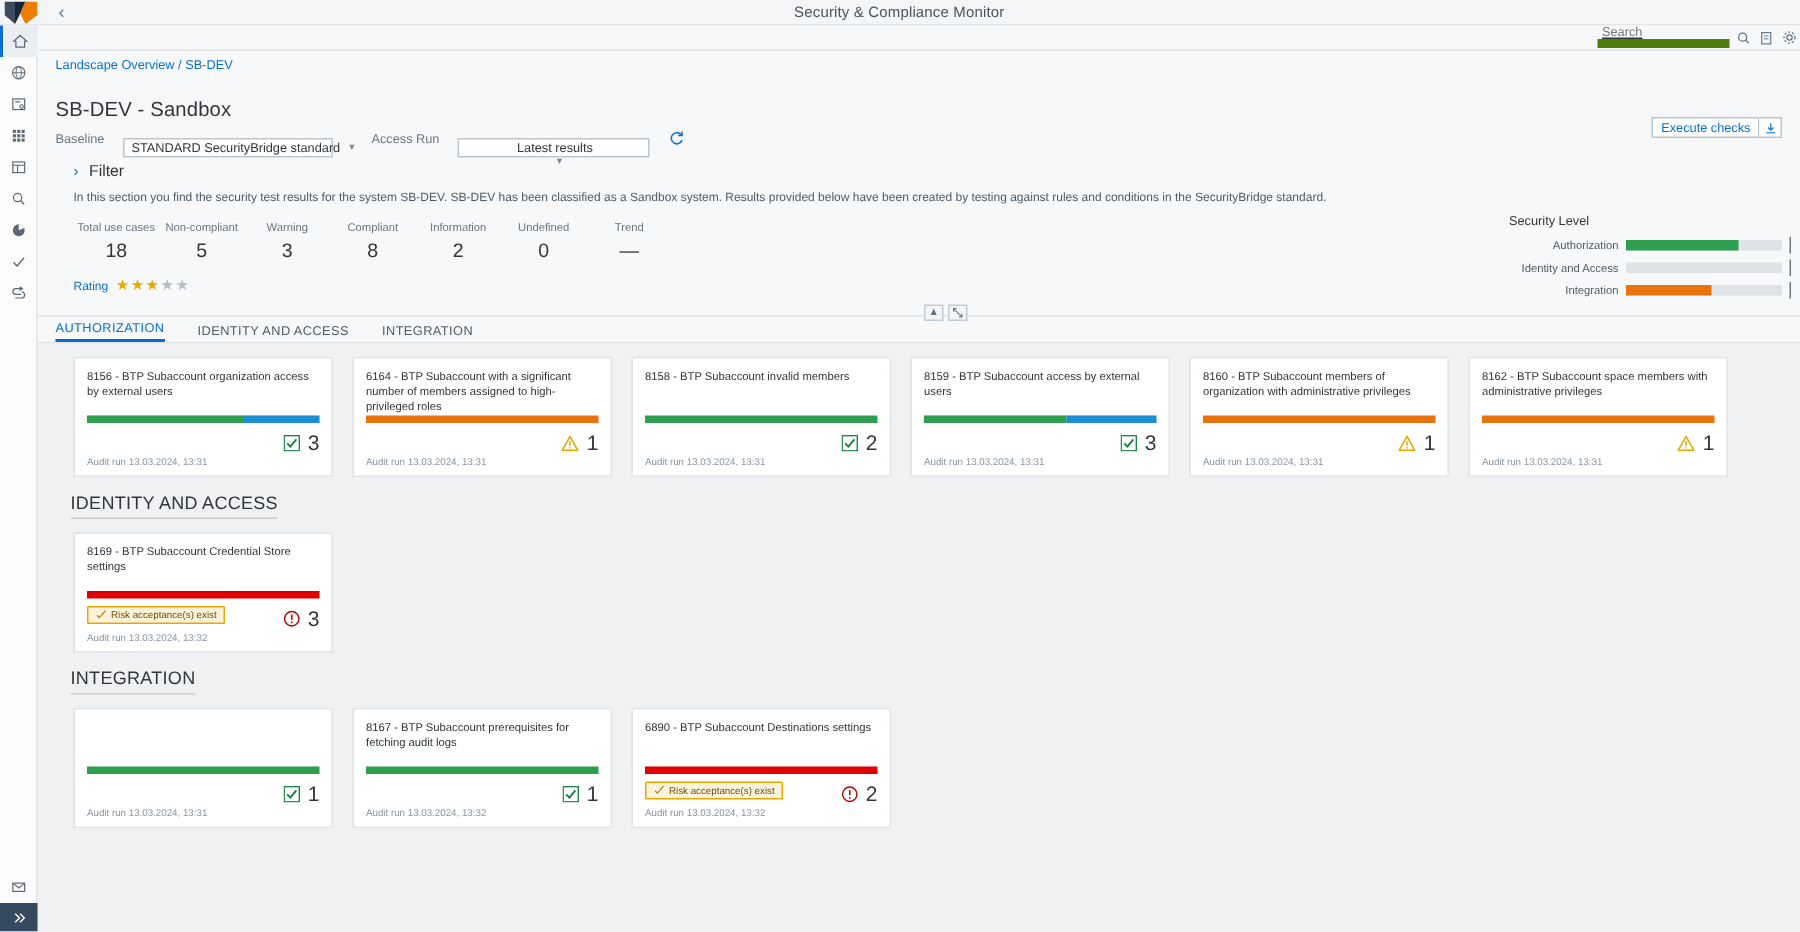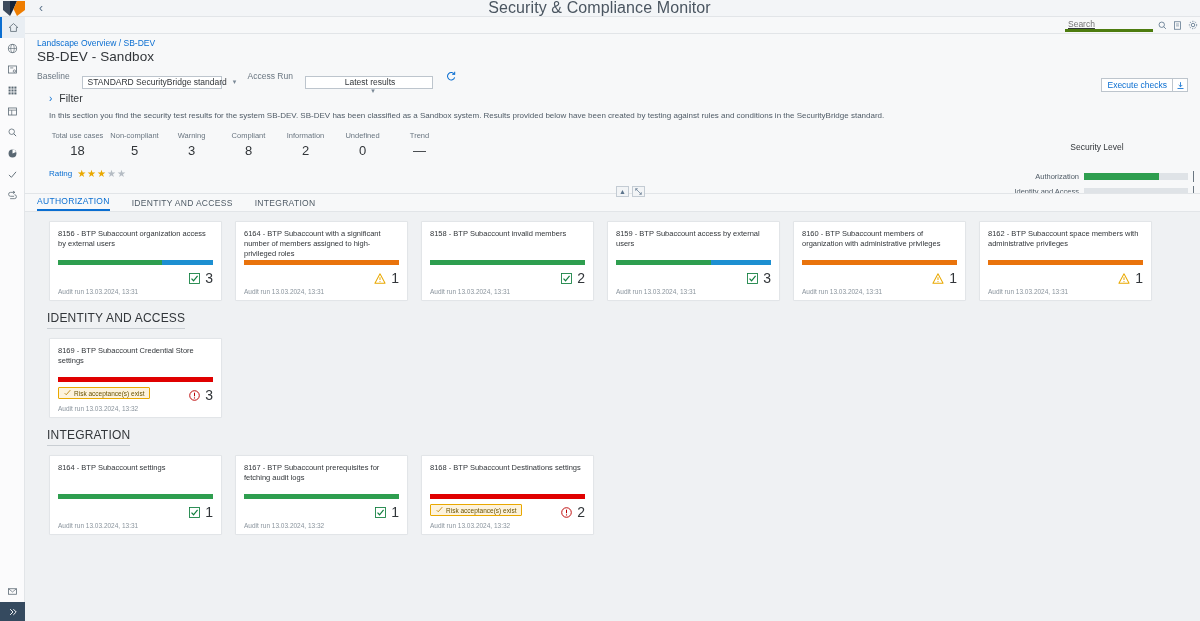--- a/index.html
+++ b/index.html
@@ -21,33 +21,33 @@
   }
   .topbar .logo {
     width:27px; height:17px; position:relative; overflow:hidden; flex:0 0 27px;
   }
   .logo-mark { position:absolute; left:3px; top:1px; width:22px; height:15px; }
   .topbar .back-chevron {
     width:28px; text-align:center; color:#5b738b; font-size:12px; line-height:17px;
     cursor:pointer;
   }
   .topbar .apptitle {
-    flex:1; text-align:center; font-size:16px; color:#4a5560; letter-spacing:.1px;
+    flex:1; text-align:center; font-size:10px; color:#4a5560; letter-spacing:.1px;
   }
   .topbar .rightpad { width:56px; }
 
   
   .searchstrip {
     position:absolute; left:0; top:17px; width:1200px; height:17px;
     background:#f7f8f9; border-bottom:1px solid #e2e5e8;
     display:flex; align-items:center; justify-content:flex-end;
   }
   .search-box {
-    width:88px; height:13px; border-bottom:3px solid #4d7c0f; background:transparent;
-    display:flex; align-items:flex-start; margin-right:2px;text-decoration:underline;
+    width:88px; height:13px; border-bottom:6px solid #4d7c0f; background:transparent;
+    display:flex; align-items:flex-end; margin-right:2px;text-decoration:underline;
   }
   .search-box input {
     border:0; background:transparent; outline:none; width:70px;
     font-family:"Liberation Sans", sans-serif; font-size:8.5px; color:#6a7681;
     padding-left:3px;
   }
   .ic-btn { width:15px; height:15px; display:flex; align-items:center; justify-content:center; cursor:pointer; }
   .ic-btn svg { display:block; }
 
   
@@ -66,21 +66,21 @@
     display:flex; align-items:center; justify-content:center; cursor:pointer;
     font-size:11px;
   }
 
   
   .content { position:absolute; left:25px; top:34px; width:1175px; height:587px; overflow:hidden; }
 
   .header-panel {
     background:#f7f8f9; padding:4px 12px 6px 12px; position:relative;
   }
-  .breadcrumb { font-size:8.5px; color:#0a6ed1; margin-bottom:1px; cursor:pointer; }
+  .breadcrumb { font-size:8.5px; color:#0a6ed1; margin-bottom:17px; cursor:pointer; }
   .page-title { font-size:13.5px; font-weight:400; color:#32363a; margin-bottom:5px; letter-spacing:.1px; }
 
   .ctrl-row { display:flex; align-items:center; gap:12px; height:14px; }
   .ctrl-label { font-size:8.5px; color:#6a7681; }
   .select-box {
     height:13px; border:1px solid #bdc5cd; background:#fff;
     display:flex; align-items:center; justify-content:space-between;
     padding:0 3px 0 5px; cursor:pointer;margin-top:12px;
   }
   .select-box .val { font-size:8.5px; color:#32363a; white-space:nowrap; }
@@ -116,21 +116,21 @@
   .k-orange { color:#e9730c; }
   .k-green { color:#107e3e; }
 
   .rating-row { display:flex; align-items:center; gap:5px; padding:10px 12px 8px 12px; }
   .rating-label { font-size:8px; color:#0a6ed1; }
   .stars { color:#e9a800; font-size:10px; letter-spacing:1px; }
   .stars .off { color:#b5bcc4; }
 
   
   .seclevel { position:absolute; right:12px; top:108px; width:182px; }
-  .seclevel-title { text-align:center; font-size:8.5px; color:#32363a; margin-bottom:20px; }
+  .seclevel-title { text-align:left; font-size:8.5px; color:#32363a; margin-bottom:7px; }
   .sl-row { display:flex; align-items:center; margin-bottom:6px; }
   .sl-name { width:78px; text-align:right; font-size:7.5px; color:#4f5b66; padding-right:5px; white-space:nowrap; }
   .sl-track { position:relative; flex:1; height:7px; background:#dfe3e7; }
   .sl-fill { position:absolute; left:0; top:0; height:7px; }
   .sl-marker { position:absolute; right:-6px; top:-2px; width:1px; height:11px; background:#6a7681; }
 
   
   .tabstrip {
     position:relative; background:#f7f8f9;
     border-top:1px solid #e2e5e8; border-bottom:1px solid #e2e5e8;
@@ -565,21 +565,20 @@
                 <span class="status-num">3</span>
               </div>
               <div class="card-foot">Audit run 13.03.2024, 13:32</div>
             </div>
           </div>
         </div>
         <div class="section">
           <div class="section-title-wrap" style="padding-top: 10px;"><div class="section-title-inner">INTEGRATION</div></div>
           <div class="cards">
             <div class="card">
-              <div class="card-title">8164 - BTP Subaccount settings</div>
               <div class="card-bar">
                 <span style="width: 100%; background: rgb(46, 158, 79);"></span>
               </div>
               <div class="card-bottom">
                 <span class="status-ic">
                   <svg width="11" height="11" viewBox="0 0 14 14">
                     <rect x="0.6" y="0.6" width="12.8" height="12.8" fill="none" stroke="#107e3e" stroke-width="1.1"></rect>
                     <polyline points="3.2,7.2 5.8,9.9 10.9,3.7" fill="none" stroke="#107e3e" stroke-width="1.5"></polyline>
                   </svg>
                 </span>
@@ -597,21 +596,21 @@
                   <svg width="11" height="11" viewBox="0 0 14 14">
                     <rect x="0.6" y="0.6" width="12.8" height="12.8" fill="none" stroke="#107e3e" stroke-width="1.1"></rect>
                     <polyline points="3.2,7.2 5.8,9.9 10.9,3.7" fill="none" stroke="#107e3e" stroke-width="1.5"></polyline>
                   </svg>
                 </span>
                 <span class="status-num">1</span>
               </div>
               <div class="card-foot">Audit run 13.03.2024, 13:32</div>
             </div>
             <div class="card">
-              <div class="card-title">8168 - BTP Subaccount Destinations settings</div>
+              <div class="card-title">6890 - BTP Subaccount Destinations settings</div>
               <div class="card-bar">
                 <span style="width: 100%; background: rgb(224, 0, 0);"></span>
               </div>
               <div class="risk-chip">
                 <span><svg width="7" height="7" viewBox="0 0 10 10">
                     <polyline points="1,6 3.2,8.2 9,1.6" fill="none" stroke="#b87f00" stroke-width="1.2"></polyline>
                   </svg></span>
                 <span>Risk acceptance(s) exist</span>
               </div>
               <div class="card-bottom">

